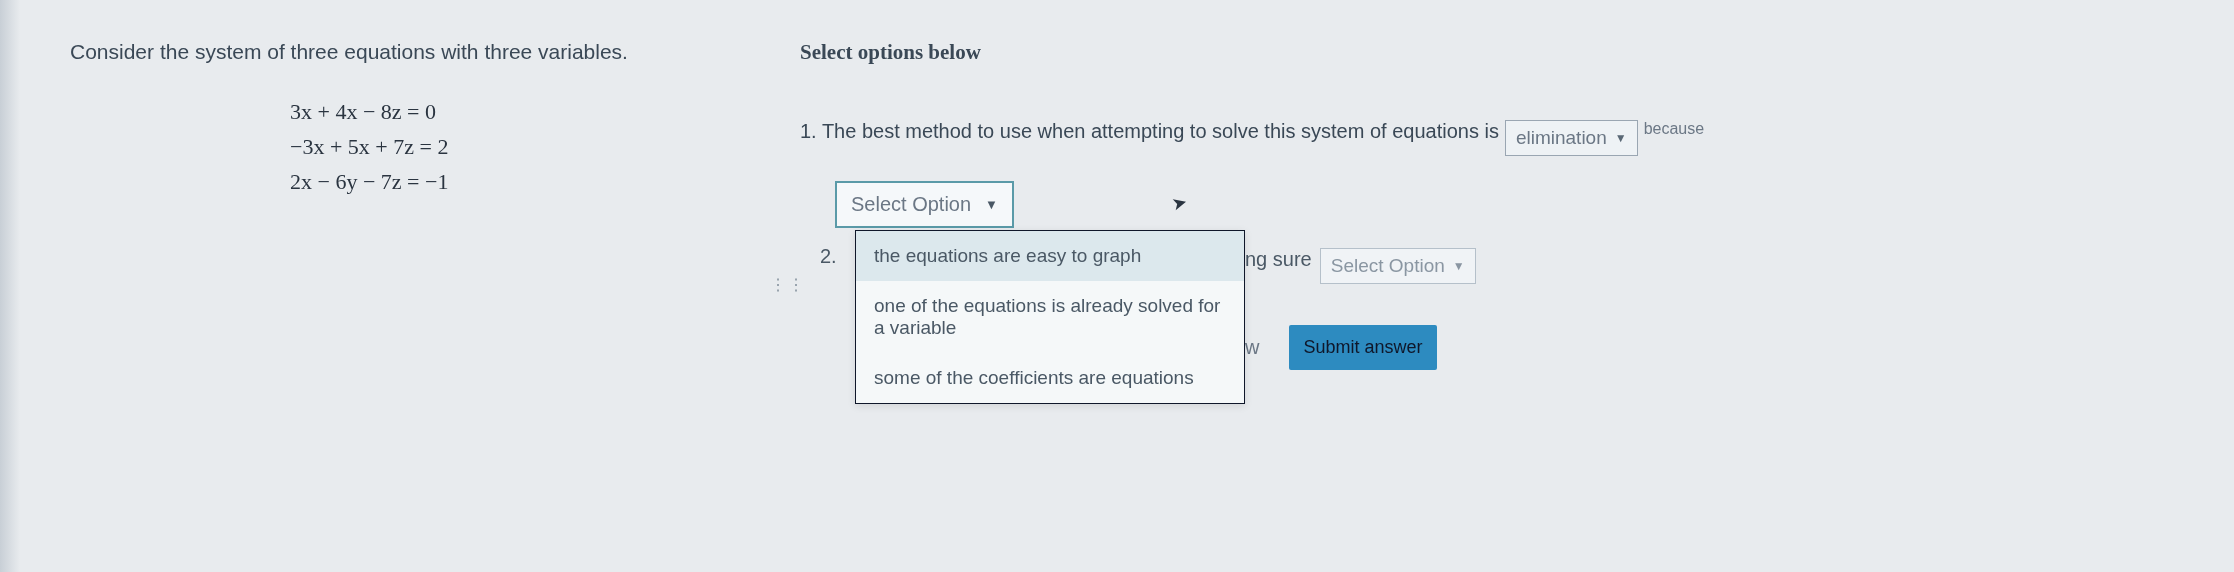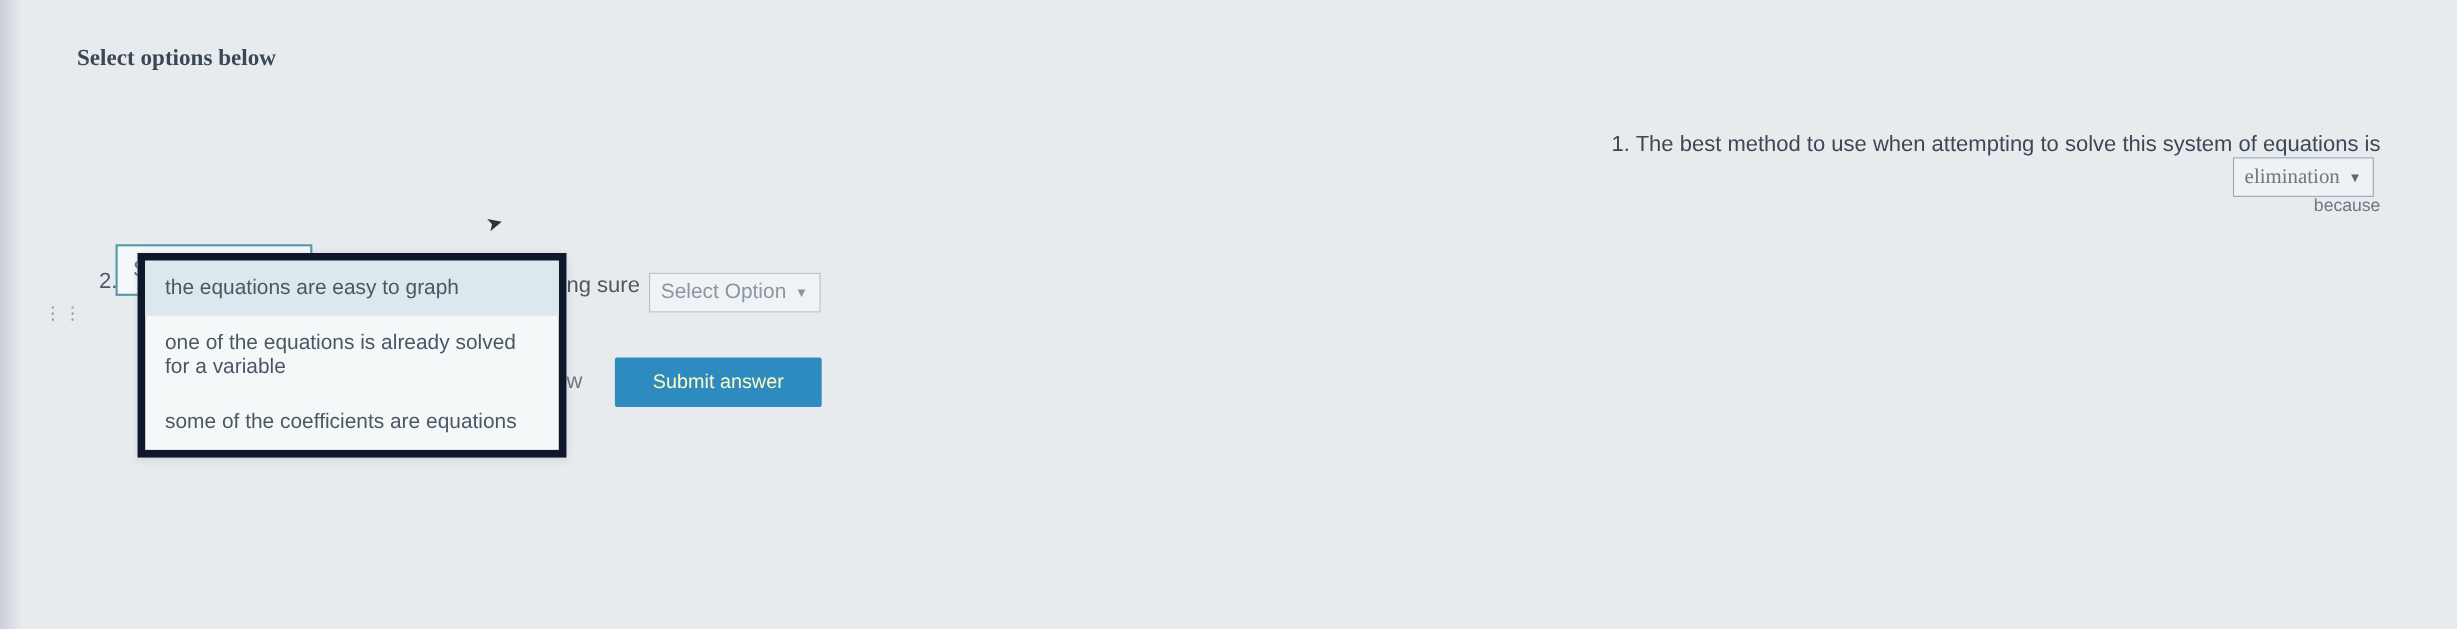--- a/index.html
+++ b/index.html
@@ -46,38 +46,36 @@
       font-weight: 600;
       color: #3a4856;
       margin-bottom: 55px;
       font-family: Liberation Serif, serif;
     }
     .question-1 {
       font-size: 20px;
       color: #3a4856;
       margin-bottom: 25px;
       display: flex;
-      align-items: flex-end;
+      align-items: flex-start;
       flex-wrap: nowrap;
-      flex-direction: column;
     }
     .q1-text {
       white-space: nowrap;
     }
     .inline-select {
       display: inline-flex;
       align-items: center;
       border: 1px solid #9aa6b2;
       background: #eef2f5;
       padding: 6px 10px;
       margin: 0 6px;
       font-size: 19px;
       color: #6b7785;
       cursor: pointer;
-      font-family: Liberation Serif, serif;
     }
     .inline-select .caret {
       margin-left: 8px;
       font-size: 12px;
       color: #5a6875;
     }
     .because-text {
       font-size: 16px;
       color: #6b7785;
     }
@@ -96,21 +94,21 @@
       margin-left: 14px;
       font-size: 13px;
       color: #4a5865;
     }
     .dropdown-list {
       position: absolute;
       left: 95px;
       top: 210px;
       width: 390px;
       background: #f5f8f9;
-      border: 7px solid #0f172a;
+      border: 1px solid #0f172a;
       box-shadow: 0 2px 8px rgba(0,0,0,0.1);
       z-index: 10;
     }
     .dropdown-item {
       padding: 14px 18px;
       font-size: 19px;
       color: #4a5865;
       cursor: pointer;
     }
     .dropdown-item.highlighted {
@@ -155,23 +153,23 @@
       position: absolute;
       left: 485px;
       top: 305px;
       display: flex;
       align-items: center;
       font-size: 20px;
       color: #6b7785;
     }
     .submit-btn {
       background: #2d8bc0;
-      color: #fef9c3;
+      color: #0f172a;
       border: none;
-      padding: 12px 34px;
+      padding: 12px 14px;
       font-size: 18px;
       margin-left: 30px;
       cursor: pointer;
       border-radius: 2px;
     }
     .drag-handle {
       position: absolute;
       left: 10px;
       top: 255px;
       color: #8a96a2;
@@ -195,20 +193,28 @@
       width: 20px;
       background: linear-gradient(to right, #c8cfd6, transparent);
     }
   </style>
 </head>
 <body>
 
 <div class="container">
   <div class="divider-edge"></div>
 
+  <div class="left-panel">
+    <div class="prompt-text">Consider the system of three equations with three variables.</div>
+    <div class="equations">
+      <div>3x + 4x − 8z = 0</div>
+      <div>−3x + 5x + 7z = 2</div>
+      <div>2x − 6y − 7z = −1</div>
+    </div>
+  </div>
 
   <div class="right-panel">
     <div class="right-heading">Select options below</div>
 
     <div class="question-1">
       <span class="q1-text">1. The best method to use when attempting to solve this system of equations is</span>
       <span class="inline-select">
         <span>elimination</span>
         <span class="caret">▼</span>
       </span>

